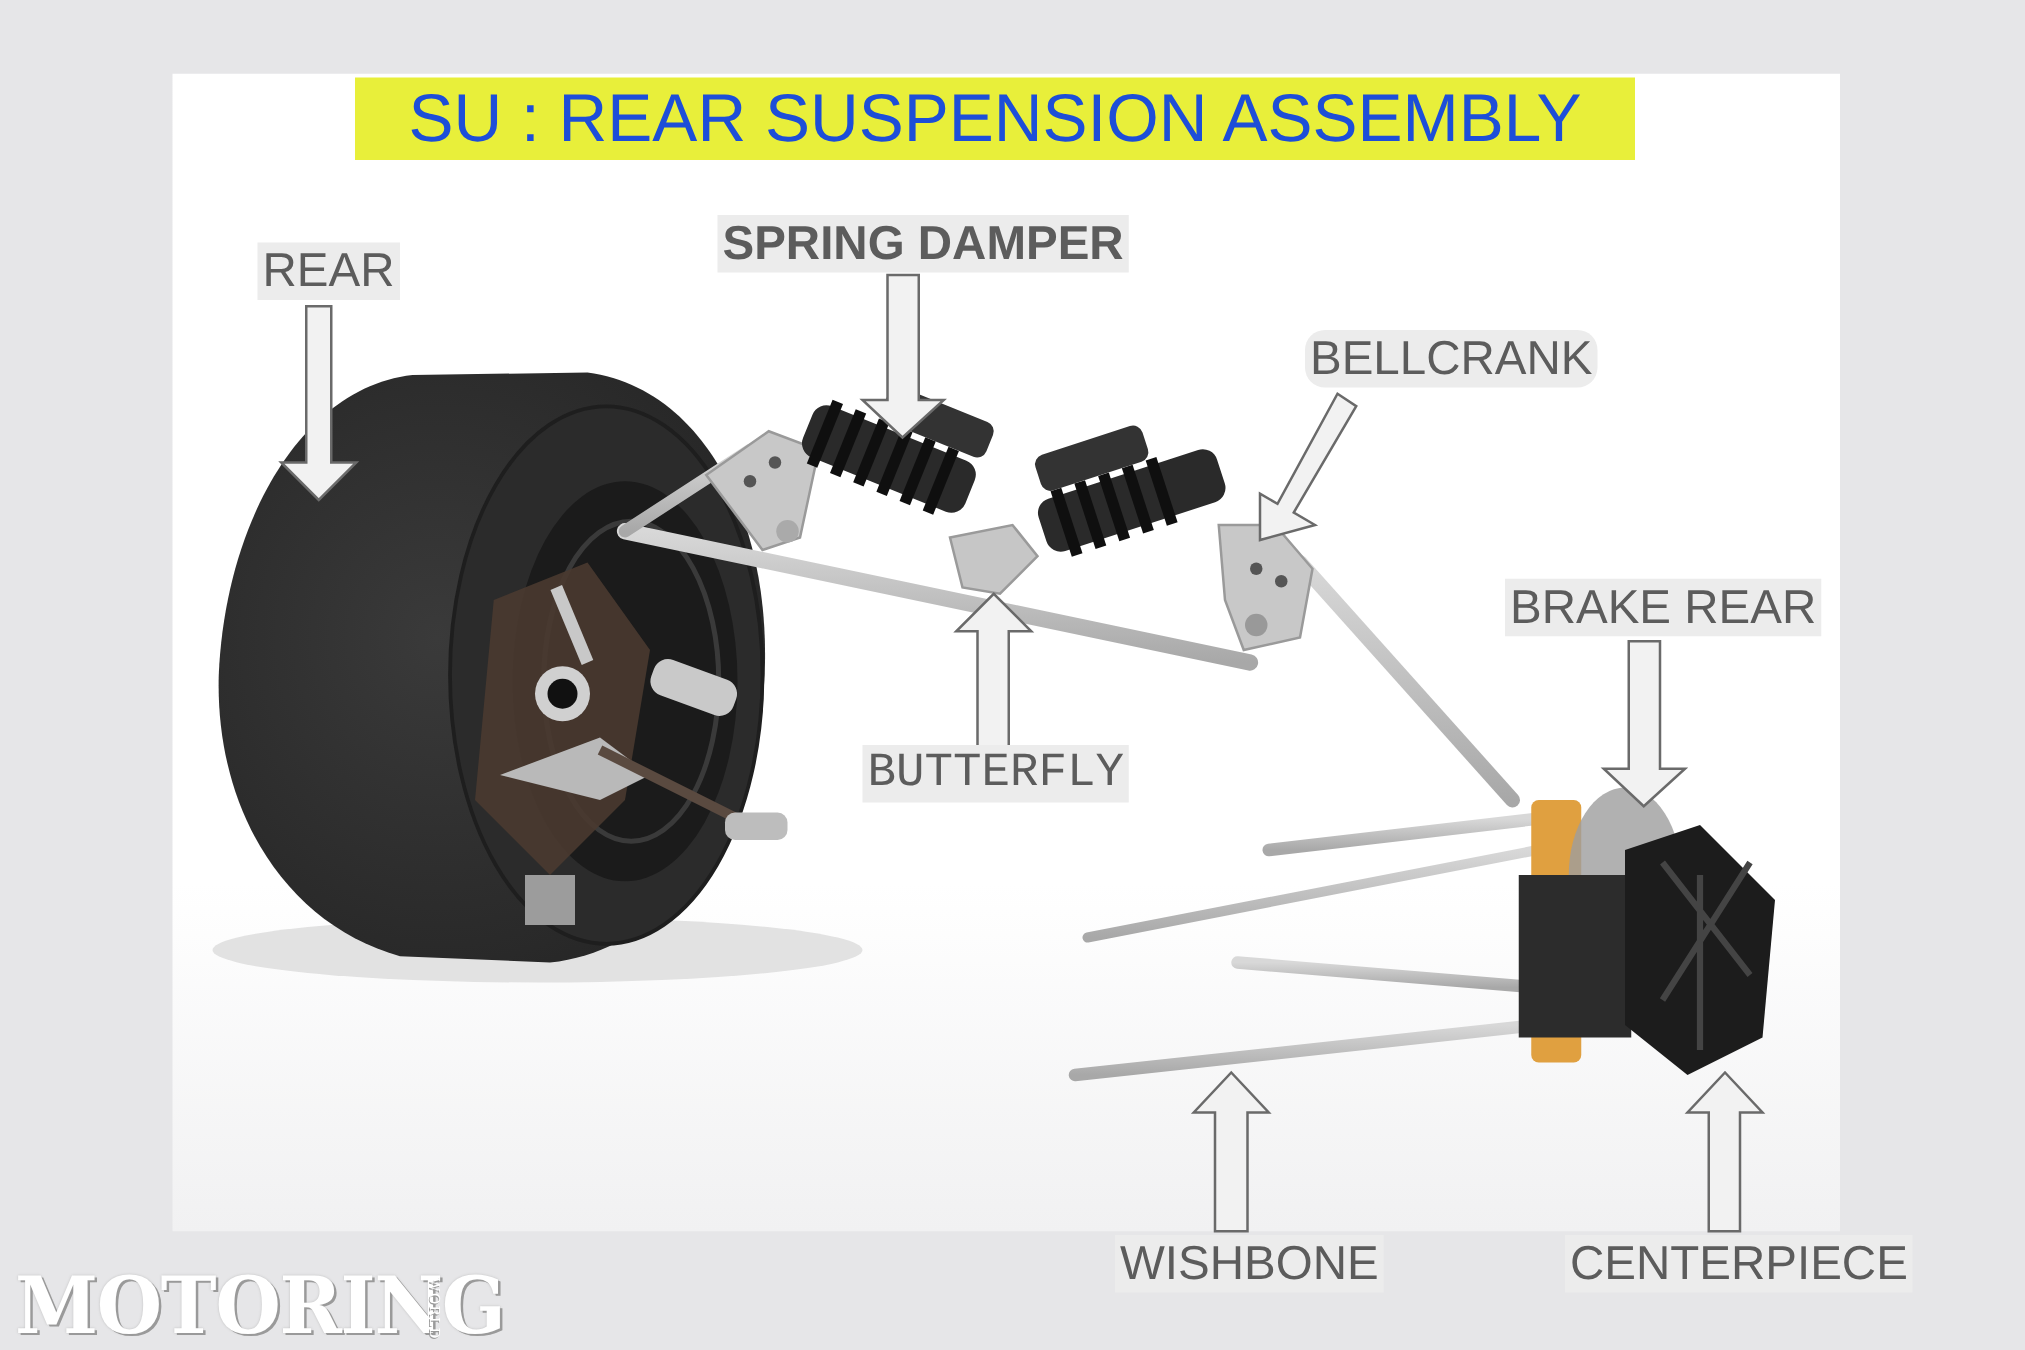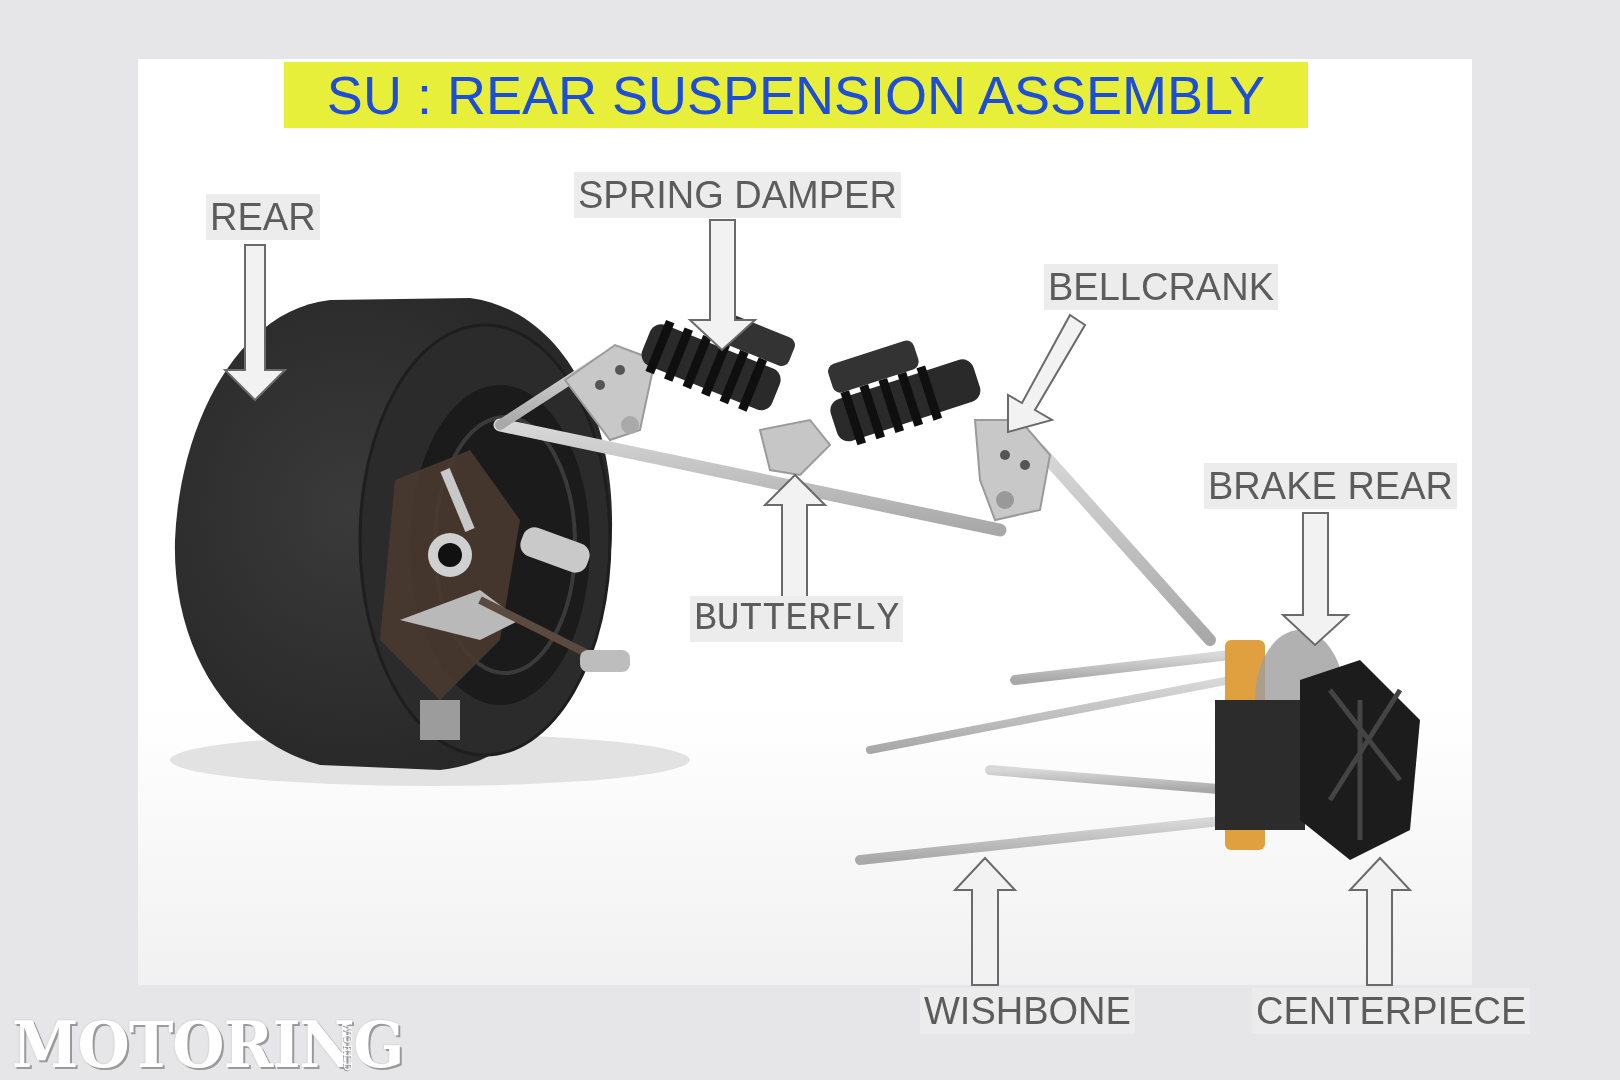--- a/index.html
+++ b/index.html
@@ -144,21 +144,21 @@
 
     <path d="M1303 513 L1328 513 L1328 615 L1348 615 L1315 645 L1283 615 L1303 615 Z"></path>
 
     <path d="M972 985 L998 985 L998 890 L1015 890 L985 858 L955 890 L972 890 Z"></path>
 
     <path d="M1367 985 L1392 985 L1392 890 L1410 890 L1380 858 L1350 890 L1367 890 Z"></path>
   </g>
 </svg>
 
 <div class="label" style="left:206px; top:194px;">REAR</div>
-<div class="label" style="left:574px; top:172px;">SPRING DAMPER</div>
-<div class="label" style="left:1044px; top:264px;">BELLCRANK</div>
+<div class="label" style="left:574px; top:172px;font-weight:bold;">SPRING DAMPER</div>
+<div class="label" style="left:1044px; top:264px;border-radius:16px;">BELLCRANK</div>
 <div class="label" style="left:1204px; top:463px;">BRAKE REAR</div>
 <div class="label" style="left:690px; top:596px;font-family:Liberation Mono, monospace;">BUTTERFLY</div>
-<div class="label" style="left:892px; top:988px;margin-left:28px;">WISHBONE</div>
+<div class="label" style="left:892px; top:988px;">WISHBONE</div>
 <div class="label" style="left:1252px; top:988px;">CENTERPIECE</div>
 
 <div class="logo">MOTORING</div>
 <div class="logo-sub">WORLD</div>
 
 </body></html>

